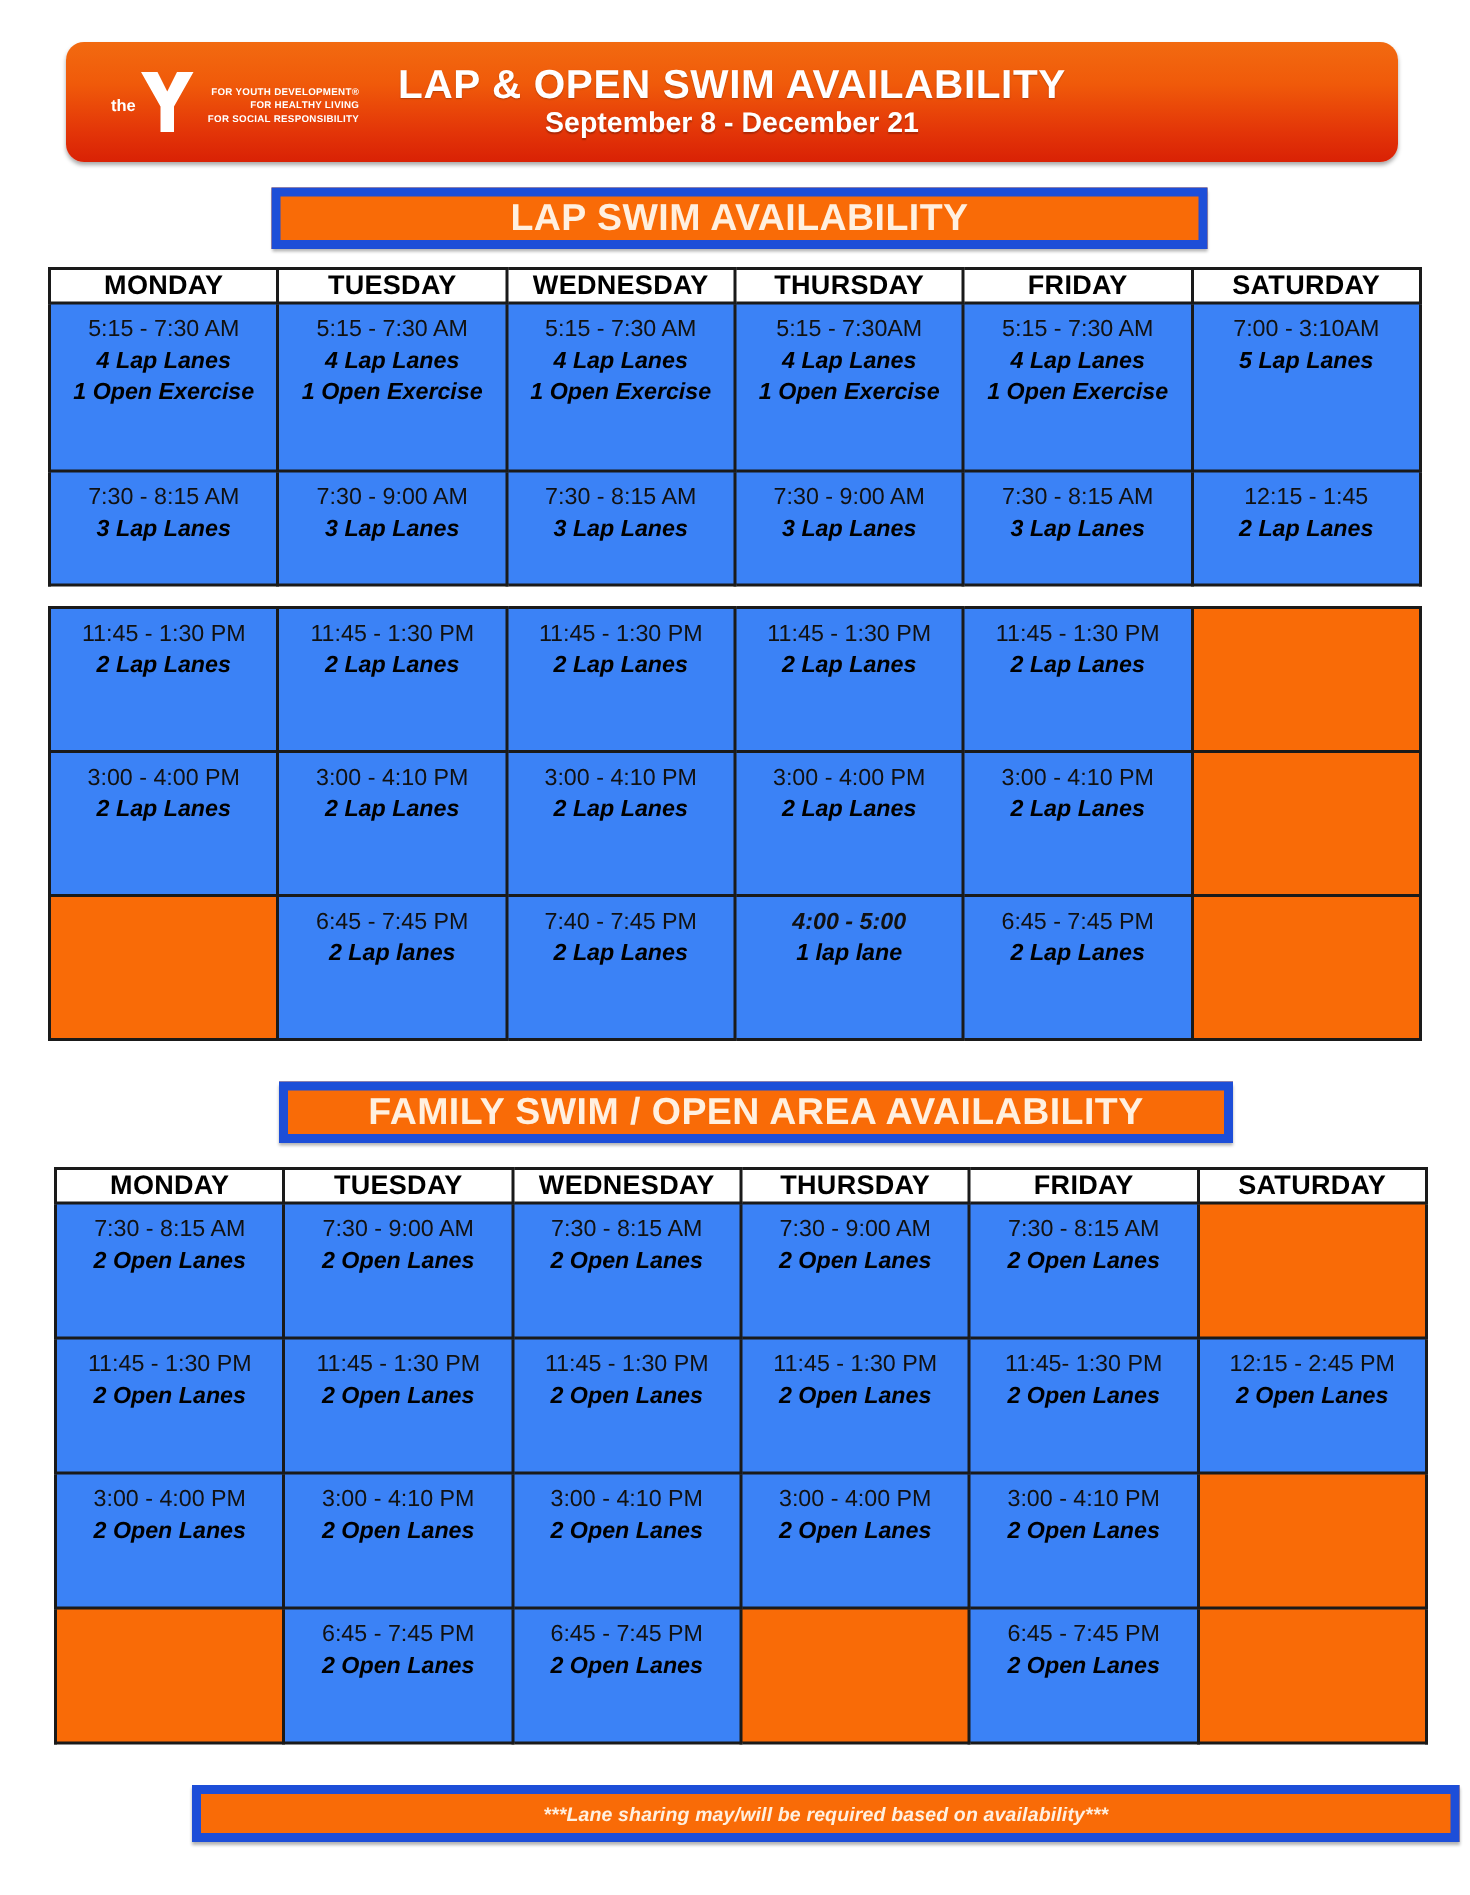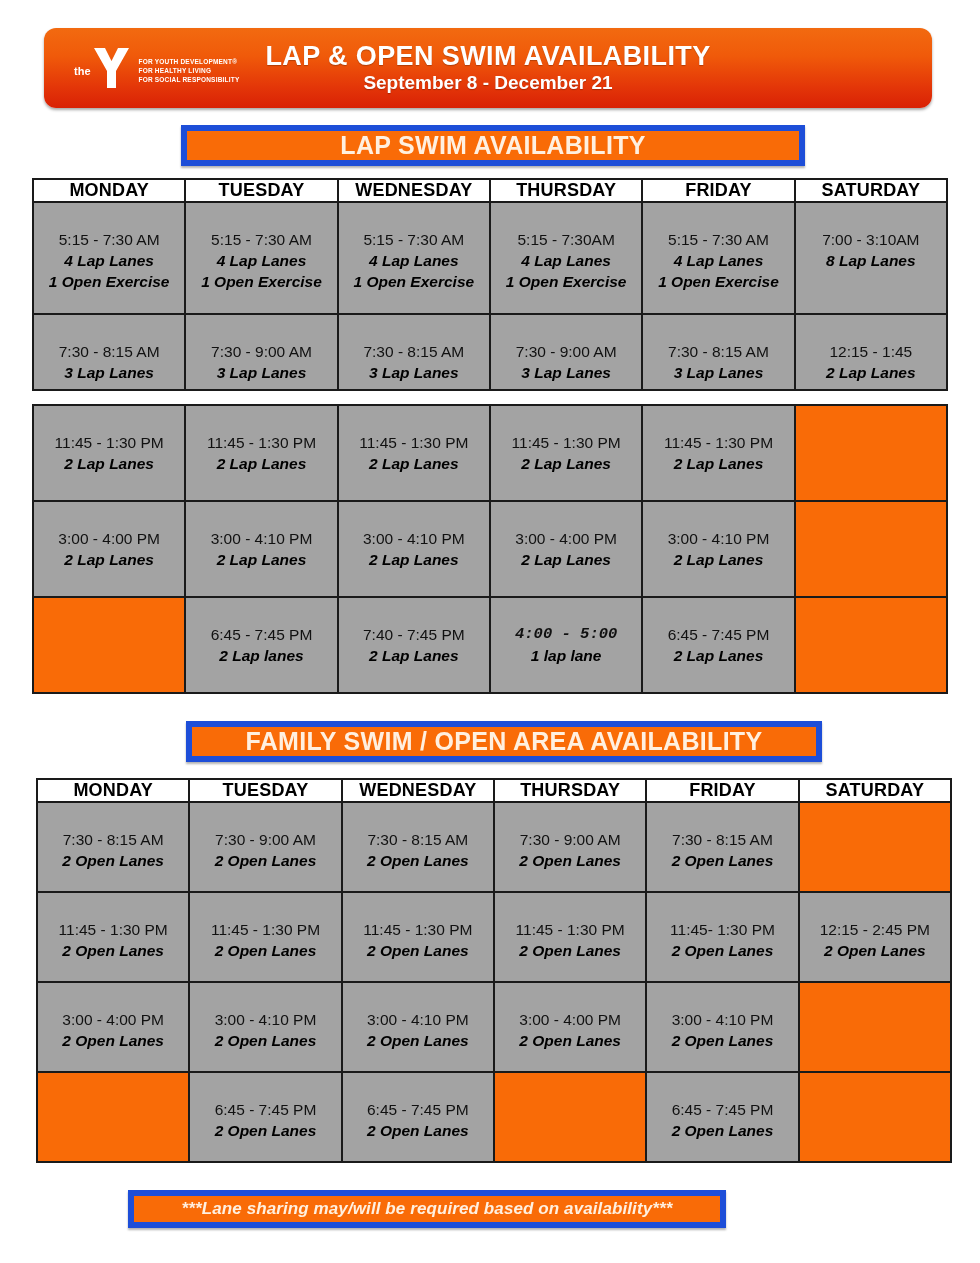--- a/index.html
+++ b/index.html
@@ -37,20 +37,21 @@
     overflow: hidden;
   }
   .logo-block {
     position: absolute;
     left: 30px;
     top: 50%;
     transform: translateY(-50%);
     display: flex;
     align-items: center;
     height: 48px;
+    text-align: right;
   }
   .logo-the {
     color: #ffffff;
     font-size: 11px;
     font-weight: bold;
     font-family: "Liberation Sans", sans-serif;
     margin-right: 1px;
     margin-top: 6px;
   }
   .logo-y {
@@ -104,22 +105,22 @@
   }
   #lap-banner {
     left: 181px; top: 125px; width: 624px; height: 41px;
     font-size: 25px; letter-spacing: 0.3px;
   }
   #family-banner {
     left: 186px; top: 721px; width: 636px; height: 41px;
     font-size: 25px; letter-spacing: 0.3px;
   }
   #footer-banner {
-    left: 128px; top: 1190px; width: 598px; height: 38px;
-    font-size: 17px; font-style: italic; letter-spacing: 0.1px;
+    left: 128px; top: 1190px; width: 845px; height: 38px;
+    font-size: 13px; font-style: italic; letter-spacing: 0.1px;
   }
 
   
   .sched-table {
     position: absolute;
     border-collapse: collapse;
     table-layout: fixed;
   }
   .sched-table td, .sched-table th {
     border: 2px solid #1a1a1a;
@@ -130,22 +131,22 @@
   }
   th.day-head {
     height: 20px;
     vertical-align: middle;
     font-size: 18px;
     font-weight: bold;
     letter-spacing: 0.2px;
     background: #ffffff;
   }
   td.slot {
-    background: #a3a3a3;
-    padding-top: 26px;
+    background: #3b82f6;
+    padding-top: 6px;
   }
   td.closed {
     background: #F96B07;
   }
   .time {
     font-size: 15.5px;
     line-height: 21px;
     color: #111111;
     white-space: nowrap;
   }
@@ -153,21 +154,20 @@
     font-size: 15.5px;
     line-height: 21px;
     font-weight: bold;
     font-style: italic;
     color: #000000;
     white-space: nowrap;
   }
   .time.em {
     font-weight: bold;
     font-style: italic;
-    font-family: Liberation Mono, monospace;
   }
 
   
   #lap-table-top { left: 32px; top: 178px; width: 916px; }
   #lap-table-bottom { left: 32px; top: 404px; width: 916px; }
   #lap-table-top td.slot.r1 { height: 112px; }
   #lap-table-top td.slot.r2 { height: 76px; }
   #lap-table-bottom td { height: 96px; }
 
   
@@ -234,21 +234,21 @@
             <div class="lanes">4 Lap Lanes</div>
             <div class="lanes">1 Open Exercise</div>
           </td>
           <td class="slot r1">
             <div class="time">5:15 - 7:30 AM</div>
             <div class="lanes">4 Lap Lanes</div>
             <div class="lanes">1 Open Exercise</div>
           </td>
           <td class="slot r1">
             <div class="time">7:00 - 3:10AM</div>
-            <div class="lanes">8 Lap Lanes</div>
+            <div class="lanes">5 Lap Lanes</div>
           </td>
         </tr>
         <tr>
           <td class="slot r2">
             <div class="time">7:30 - 8:15 AM</div>
             <div class="lanes">3 Lap Lanes</div>
           </td>
           <td class="slot r2">
             <div class="time">7:30 - 9:00 AM</div>
             <div class="lanes">3 Lap Lanes</div>

